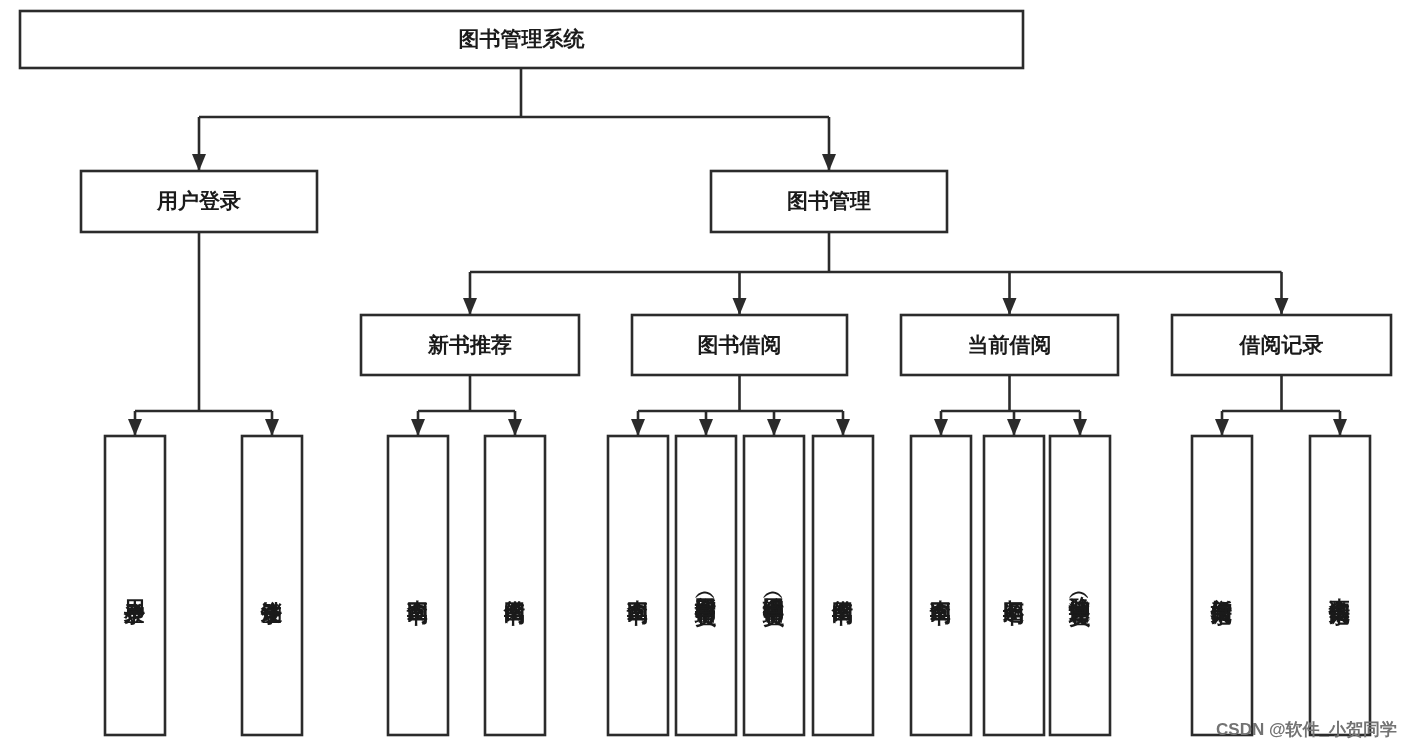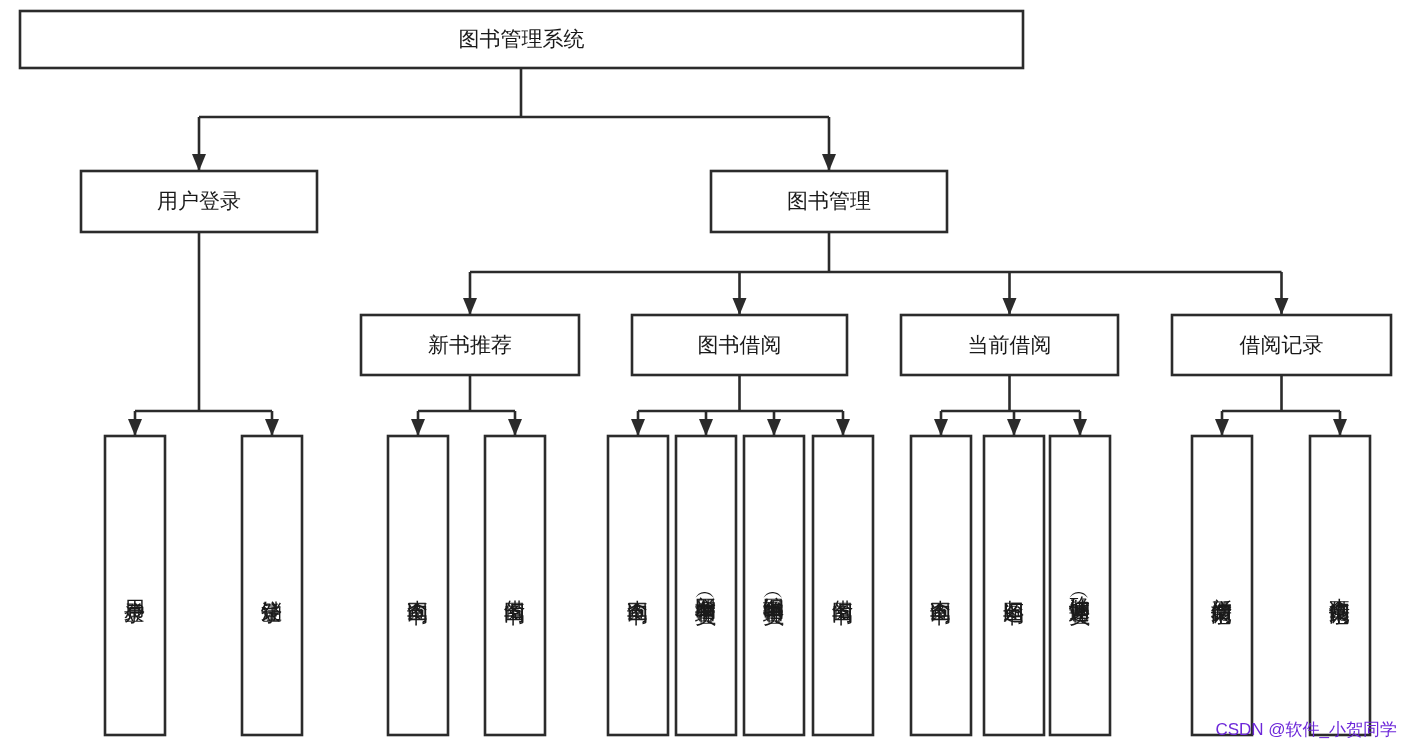--- a/index.html
+++ b/index.html
@@ -11,20 +11,21 @@
     width: 1405px;
     height: 747px;
     font-family: "Liberation Sans", "DejaVu Sans", sans-serif;
     overflow: hidden;
     position: relative;
   }
   #diagram-root {
     position: relative;
     width: 1405px;
     height: 747px;
+    font-weight: bold;
   }
   svg.diagram-canvas {
     position: absolute;
     top: 0;
     left: 0;
     width: 1405px;
     height: 747px;
     display: block;
   }
   .node-box {
@@ -65,21 +66,21 @@
     color: #1a1a1a;
     letter-spacing: 1.5px;
     white-space: nowrap;
   }
   .watermark {
     position: absolute;
     right: 8px;
     bottom: 6px;
     font-family: "Liberation Sans", "DejaVu Sans", sans-serif;
     font-size: 17px;
-    color: #6d28d9;
+    color: #737373;
     white-space: nowrap;
     pointer-events: none;
   }
 </style>
 </head>
 <body>
 
 <div id="diagram-root">
 
   <svg class="diagram-canvas" viewBox="0 0 1405 747">

